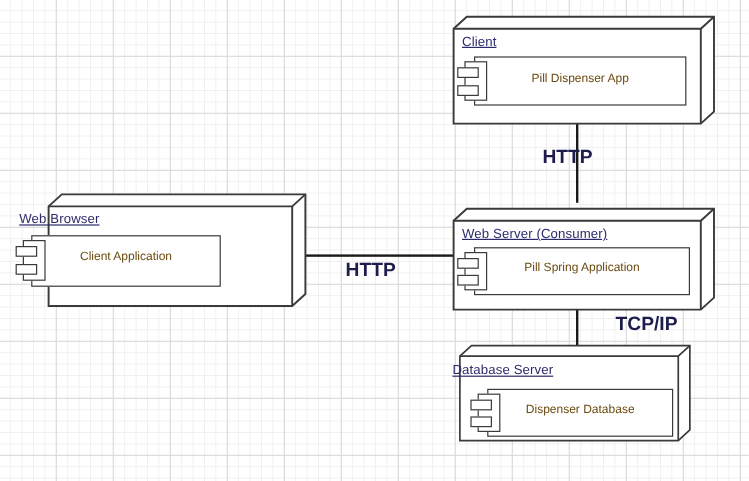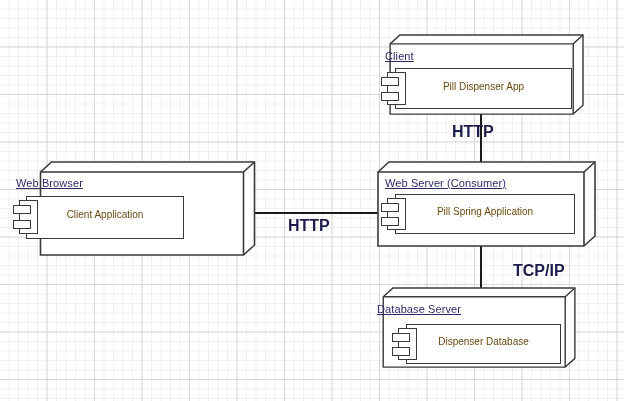--- a/index.html
+++ b/index.html
@@ -105,21 +105,21 @@
 
   <div class="connector-v" style="left:480px; top:103px; height:66px;"></div>
   <div class="conn-label" style="left:452px; top:123px;">HTTP</div>
 
   <div class="connector-h" style="left:213px; top:212px; width:166px;"></div>
   <div class="conn-label" style="left:288px; top:217px;">HTTP</div>
 
   <div class="connector-v" style="left:480px; top:242px; height:57px;"></div>
   <div class="conn-label" style="left:513px; top:262px;">TCP/IP</div>
 
-  <div class="node" style="left:378px; top:14px; width:218px; height:80px;margin-top:21px;">
+  <div class="node" style="left:378px; top:14px; width:218px; height:90px;">
     <svg class="node-3d" width="218" height="90" viewBox="0 0 218 90">
       <polygon points="0,10 11,0 217,0 217,79 206,89 0,89" fill="#ffffff" stroke="#3a3a3a" stroke-width="1.6"></polygon>
       <polyline points="0,10 206,10 217,0" fill="none" stroke="#3a3a3a" stroke-width="1.6"></polyline>
       <line x1="206" y1="10" x2="206" y2="89" stroke="#3a3a3a" stroke-width="1.6"></line>
     </svg>
     <div class="node-title" style="left:7px; top:15px;">Client</div>
     <div class="component" style="left:17px; top:33px; width:177px; height:41px;">
       <div class="component-label" style="top:12px;">Pill Dispenser App</div>
     </div>
     <div class="comp-icon-body" style="left:9px; top:37px; width:19px; height:33px;"></div>
@@ -135,21 +135,21 @@
     </svg>
     <div class="node-title" style="left:6px; top:15px;">Web Browser</div>
     <div class="component" style="left:16px; top:34px; width:158px; height:43px;">
       <div class="component-label" style="top:12px;">Client Application</div>
     </div>
     <div class="comp-icon-body" style="left:9px; top:38px; width:19px; height:34px;"></div>
     <div class="comp-tab" style="left:3px; top:43px; width:18px; height:9px;"></div>
     <div class="comp-tab" style="left:3px; top:58px; width:18px; height:9px;"></div>
   </div>
 
-  <div class="node" style="left:378px; top:162px; width:218px; height:85px;">
+  <div class="node" style="left:378px; top:174px; width:218px; height:85px;">
     <svg class="node-3d" width="218" height="85" viewBox="0 0 218 85">
       <polygon points="0,10 11,0 217,0 217,74 206,84 0,84" fill="#ffffff" stroke="#3a3a3a" stroke-width="1.6"></polygon>
       <polyline points="0,10 206,10 217,0" fill="none" stroke="#3a3a3a" stroke-width="1.6"></polyline>
       <line x1="206" y1="10" x2="206" y2="84" stroke="#3a3a3a" stroke-width="1.6"></line>
     </svg>
     <div class="node-title" style="left:7px; top:15px;">Web Server (Consumer)</div>
     <div class="component" style="left:17px; top:32px; width:180px; height:40px;">
       <div class="component-label" style="top:11px;">Pill Spring Application</div>
     </div>
     <div class="comp-icon-body" style="left:9px; top:36px; width:19px; height:32px;"></div>

